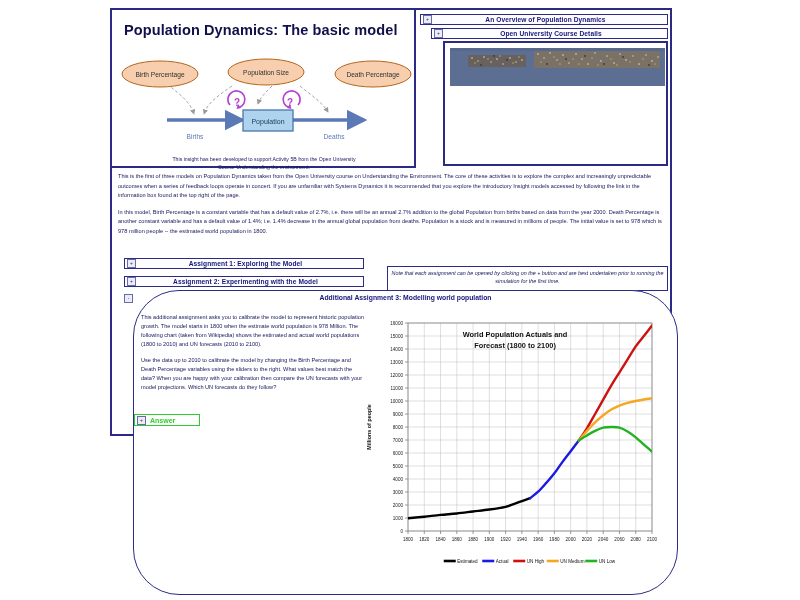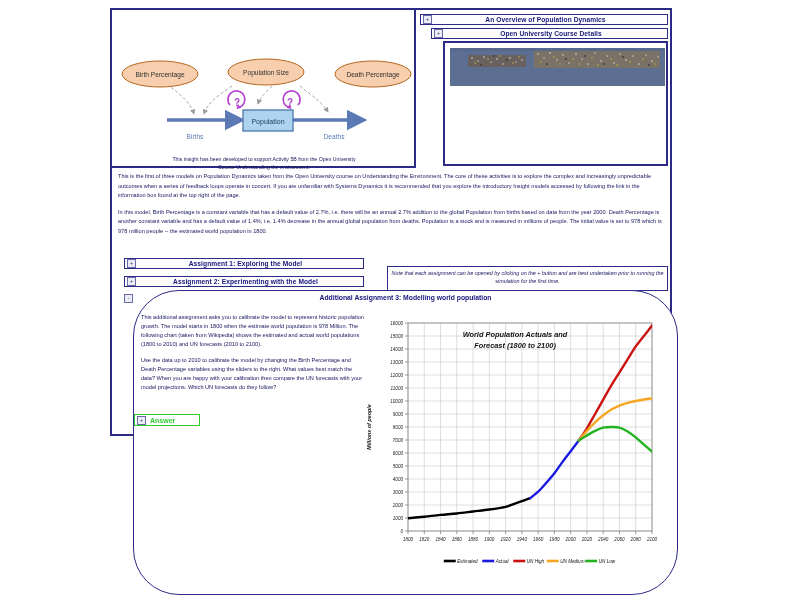--- a/index.html
+++ b/index.html
@@ -110,35 +110,36 @@
     width:7px;height:7px;margin-left:2px;flex:0 0 auto;
     border:1px solid #6a6aa8;background:#ececf6;
     font-size:5px;line-height:6px;text-align:center;color:#33336b;
   }
   .answer-btn .lbl{
     margin-left:4px;font-size:7px;font-weight:bold;color:#2ecc2e;
   }
 
   
   .chart-wrap{
-    position:absolute;left:358px;top:315px;width:310px;height:265px;font-style:italic;
+    position:absolute;left:358px;top:315px;width:310px;height:265px;
   }
   .chart-wrap svg{display:block;}
 
   
   .nosel{user-select:none;}
 </style>
 </head>
 <body>
 
 <div id="root">
 
   <div class="outer-frame"></div>
 
   <div class="model-panel">
+    <div class="model-title nosel">Population Dynamics: The basic model</div>
 
     <div class="diagram">
       <svg width="304" height="98" viewBox="0 0 304 98" xmlns="http://www.w3.org/2000/svg">
         <defs>
           <marker id="arrHead" markerWidth="7" markerHeight="7" refX="5" refY="3" orient="auto">
             <path d="M0,0 L6,3 L0,6 z" fill="#5b7ab5"></path>
           </marker>
           <marker id="dashHead" markerWidth="7" markerHeight="7" refX="5" refY="3" orient="auto">
             <path d="M0,0 L6,3 L0,6 z" fill="#9a9a9a"></path>
           </marker>

